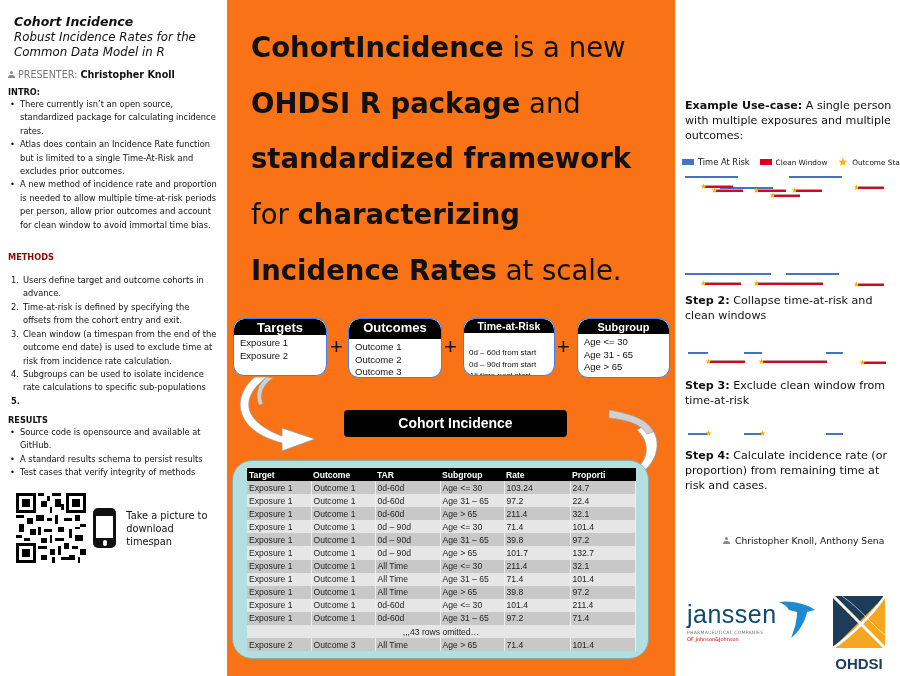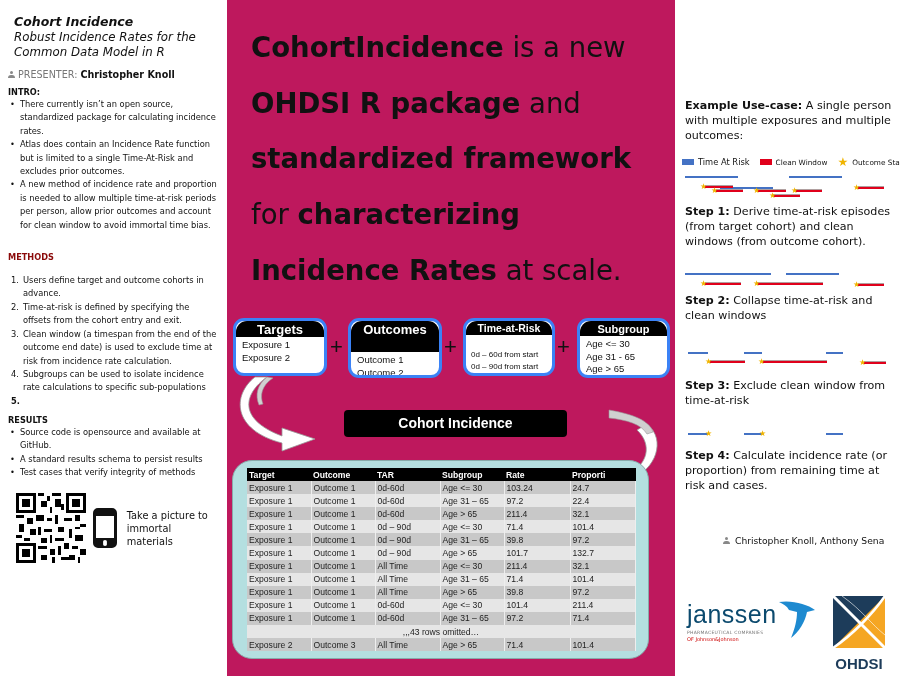--- a/index.html
+++ b/index.html
@@ -27,24 +27,24 @@
   .qr-row { display: flex; align-items: center; margin-top: 14px; margin-left: 8px; }
   .qr { width: 70px; height: 70px; position: relative; background: #fff; }
   .phone { width: 24px; height: 40px; border: 3px solid #111; border-radius: 5px; background: #fff; margin-left: 7px; position: relative; }
   .phone::after { content: ""; position: absolute; left: 7px; bottom: -1px; width: 4px; height: 4px; border-radius: 50%; background: #fff; }
   .phone-bottom { position: absolute; left: 0; right: 0; bottom: 0; height: 7px; background: #111; }
   .phone-top { position: absolute; left: 0; right: 0; top: 0; height: 5px; background: #111; }
   .phone-dot { position: absolute; left: 7px; bottom: 1.5px; width: 4px; height: 4px; border-radius: 50%; background: #fff; z-index: 2; }
   .qr-text { font-size: 9.8px; line-height: 13px; margin-left: 10px; }
 
   
-  .center { position: absolute; left: 227px; top: 0; width: 448px; height: 676px; background: #be185d; }
+  .center { position: absolute; left: 227px; top: 0; width: 448px; height: 676px; background: #f97316; }
   .headline { position: absolute; left: 24px; top: 20px; font-size: 27.5px; line-height: 55.7px; color: #111; white-space: nowrap; }
   .headline b { font-weight: bold; }
-  .box { position: absolute; background: #fff; border: 3px solid #3b82f6; border-radius: 11px; overflow: hidden; }
+  .box { position: absolute; background: #fff; border: 1px solid #3b82f6; border-radius: 11px; overflow: hidden; }
   .box-head { background: #000; color: #fff; font-weight: bold; text-align: center; font-family: "Liberation Sans", sans-serif; border-radius: 11px 11px 0 0; }
   .box-body { padding: 2px 6px; font-family: "Liberation Sans", sans-serif; color: #111; }
   .plus { position: absolute; font-size: 22px; font-family: "Liberation Sans", sans-serif; color: #111; }
   .ci-bar { position: absolute; left: 117px; top: 410px; width: 223px; height: 27px; background: #000; border-radius: 4px; color: #fff; font-family: "Liberation Sans", sans-serif; font-weight: bold; font-size: 14px; text-align: center; line-height: 27px; }
   .tbl-wrap { position: absolute; left: 5px; top: 460px; width: 417px; height: 199px; background: #b4dfe0; border: 1px solid #8aa; border-radius: 20px; }
   table.results { position: absolute; left: 20px; top: 468px; width: 389px; border-collapse: collapse; font-family: "Liberation Sans", sans-serif; font-size: 8.6px; }
   table.results th { background: #000; color: #fff; text-align: left; font-weight: bold; height: 13px; padding: 0 2px; }
   table.results td { height: 13.1px; padding: 0 2px; color: #222; border-right: 1px solid #eee; }
   table.results tr:nth-child(odd) td { background: #c8c8c8; }
   table.results tr:nth-child(even) td { background: #e6e6e6; }
@@ -156,21 +156,21 @@
         </g>
       </svg>
     </div>
     <div class="phone">
       <div class="phone-top"></div>
       <div class="phone-bottom"></div>
       <div class="phone-dot"></div>
     </div>
     <div class="qr-text">
       <div>Take a picture to</div>
-      <div>immortal materials</div>
+      <div>download timespan</div>
     </div>
   </div>
 </div>
 
 <div class="center">
   <div class="headline">
     <div><b>CohortIncidence</b><span> is a new</span></div>
     <div><b>OHDSI R package</b><span> and</span></div>
     <div><b>standardized framework</b><span></span></div>
     <div><span>for </span><b>characterizing</b></div>
@@ -180,21 +180,21 @@
   <div class="box" style="left:6px; top:318px; width:94px; height:58px;">
     <div class="box-head" style="font-size:13px; height:16px; line-height:18px;">Targets</div>
     <div class="box-body" style="font-size:9.5px; line-height:12.5px;">
       <div>Exposure 1</div>
       <div>Exposure 2</div>
     </div>
   </div>
   <div class="plus" style="left:103px; top:334px;">+</div>
 
   <div class="box" style="left:121px; top:318px; width:94px; height:60px;">
-    <div class="box-head" style="font-size:13px; height:31px; line-height:18px;">Outcomes</div>
+    <div class="box-head" style="font-size:13px; height:20px; line-height:18px;">Outcomes</div>
     <div class="box-body" style="font-size:9.5px; line-height:12.5px;">
       <div>Outcome 1</div>
       <div>Outcome 2</div>
       <div>Outcome 3</div>
     </div>
   </div>
   <div class="plus" style="left:217px; top:334px;">+</div>
 
   <div class="box" style="left:236px; top:318px; width:92px; height:58px;">
     <div class="box-head" style="font-size:10.5px; height:14px; line-height:15px;">Time-at-Risk</div>
@@ -362,21 +362,20 @@
     <div class="bar-r" style="left:98px; top:194px; width:27px;"></div>
     <div class="bar-r" style="left:120px; top:189px; width:27px;"></div>
     <div class="bar-r" style="left:183px; top:186px; width:26px;"></div>
     <span class="star" style="left:25px; top:183px;">★</span>
     <span class="star" style="left:36px; top:187px;">★</span>
     <span class="star" style="left:78px; top:187px;">★</span>
     <span class="star" style="left:94px; top:192px;">★</span>
     <span class="star" style="left:116px; top:187px;">★</span>
     <span class="star" style="left:178px; top:184px;">★</span>
   </div>
-  <div class="rtext" style="top:204px;"><b>Step 1:</b><span> Derive time-at-risk episodes (from target cohort) and clean windows (from outcome cohort).</span></div>
 
   <div>
     <div class="bar-b" style="left:10px; top:273px; width:86px;"></div>
     <div class="bar-b" style="left:111px; top:273px; width:53px;"></div>
     <div class="bar-r" style="left:30px; top:282px; width:36px;"></div>
     <div class="bar-r" style="left:82px; top:282px; width:66px;"></div>
     <div class="bar-r" style="left:183px; top:283px; width:26px;"></div>
     <span class="star" style="left:25px; top:280px;">★</span>
     <span class="star" style="left:78px; top:280px;">★</span>
     <span class="star" style="left:178px; top:281px;">★</span>

